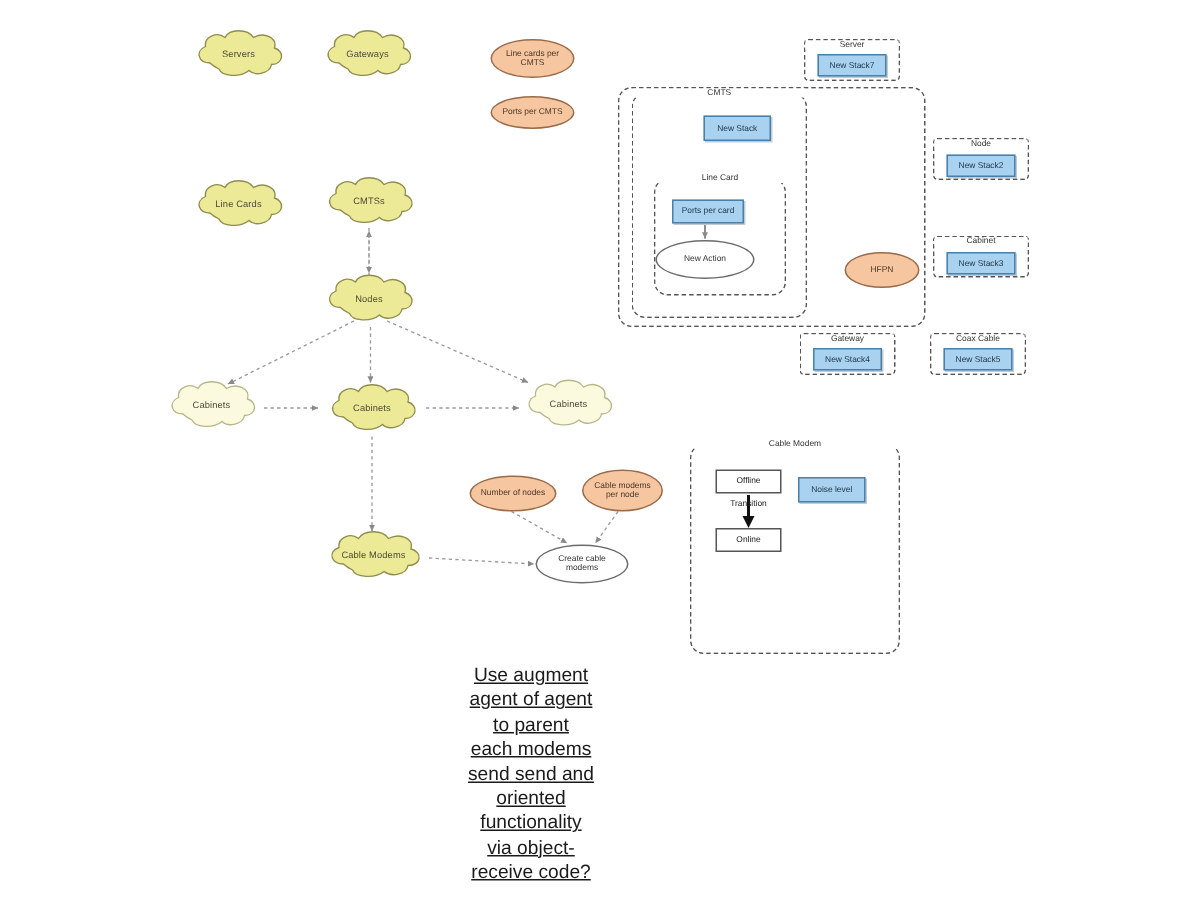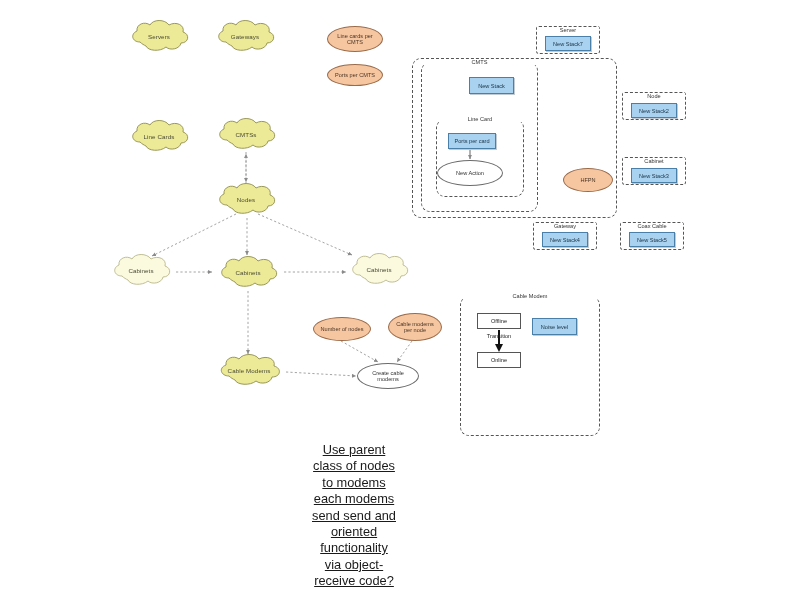--- a/index.html
+++ b/index.html
@@ -349,23 +349,23 @@
 
   <div class="rect rect-white" style="left:477px; top:352px; width:44px; height:16px;">
     <span>Online</span>
   </div>
 
   <div class="abs" style="left:474px; top:333px; width:50px; text-align:center; font-size:5.6px; color:#222;">
     <span>Transition</span>
   </div>
 
   <div class="note" style="left:296px; top:442px; width:116px;">
-    <span class="nline">Use parent</span>
-    <span class="nline">class of nodes</span>
-    <span class="nline">to modems</span>
+    <span class="nline">Use augment</span>
+    <span class="nline">agent of agent</span>
+    <span class="nline">to parent</span>
     <span class="nline">each modems</span>
     <span class="nline">send send and</span>
     <span class="nline">oriented</span>
     <span class="nline">functionality</span>
     <span class="nline">via object-</span>
     <span class="nline">receive code?</span>
   </div>
 
 </div>
 

